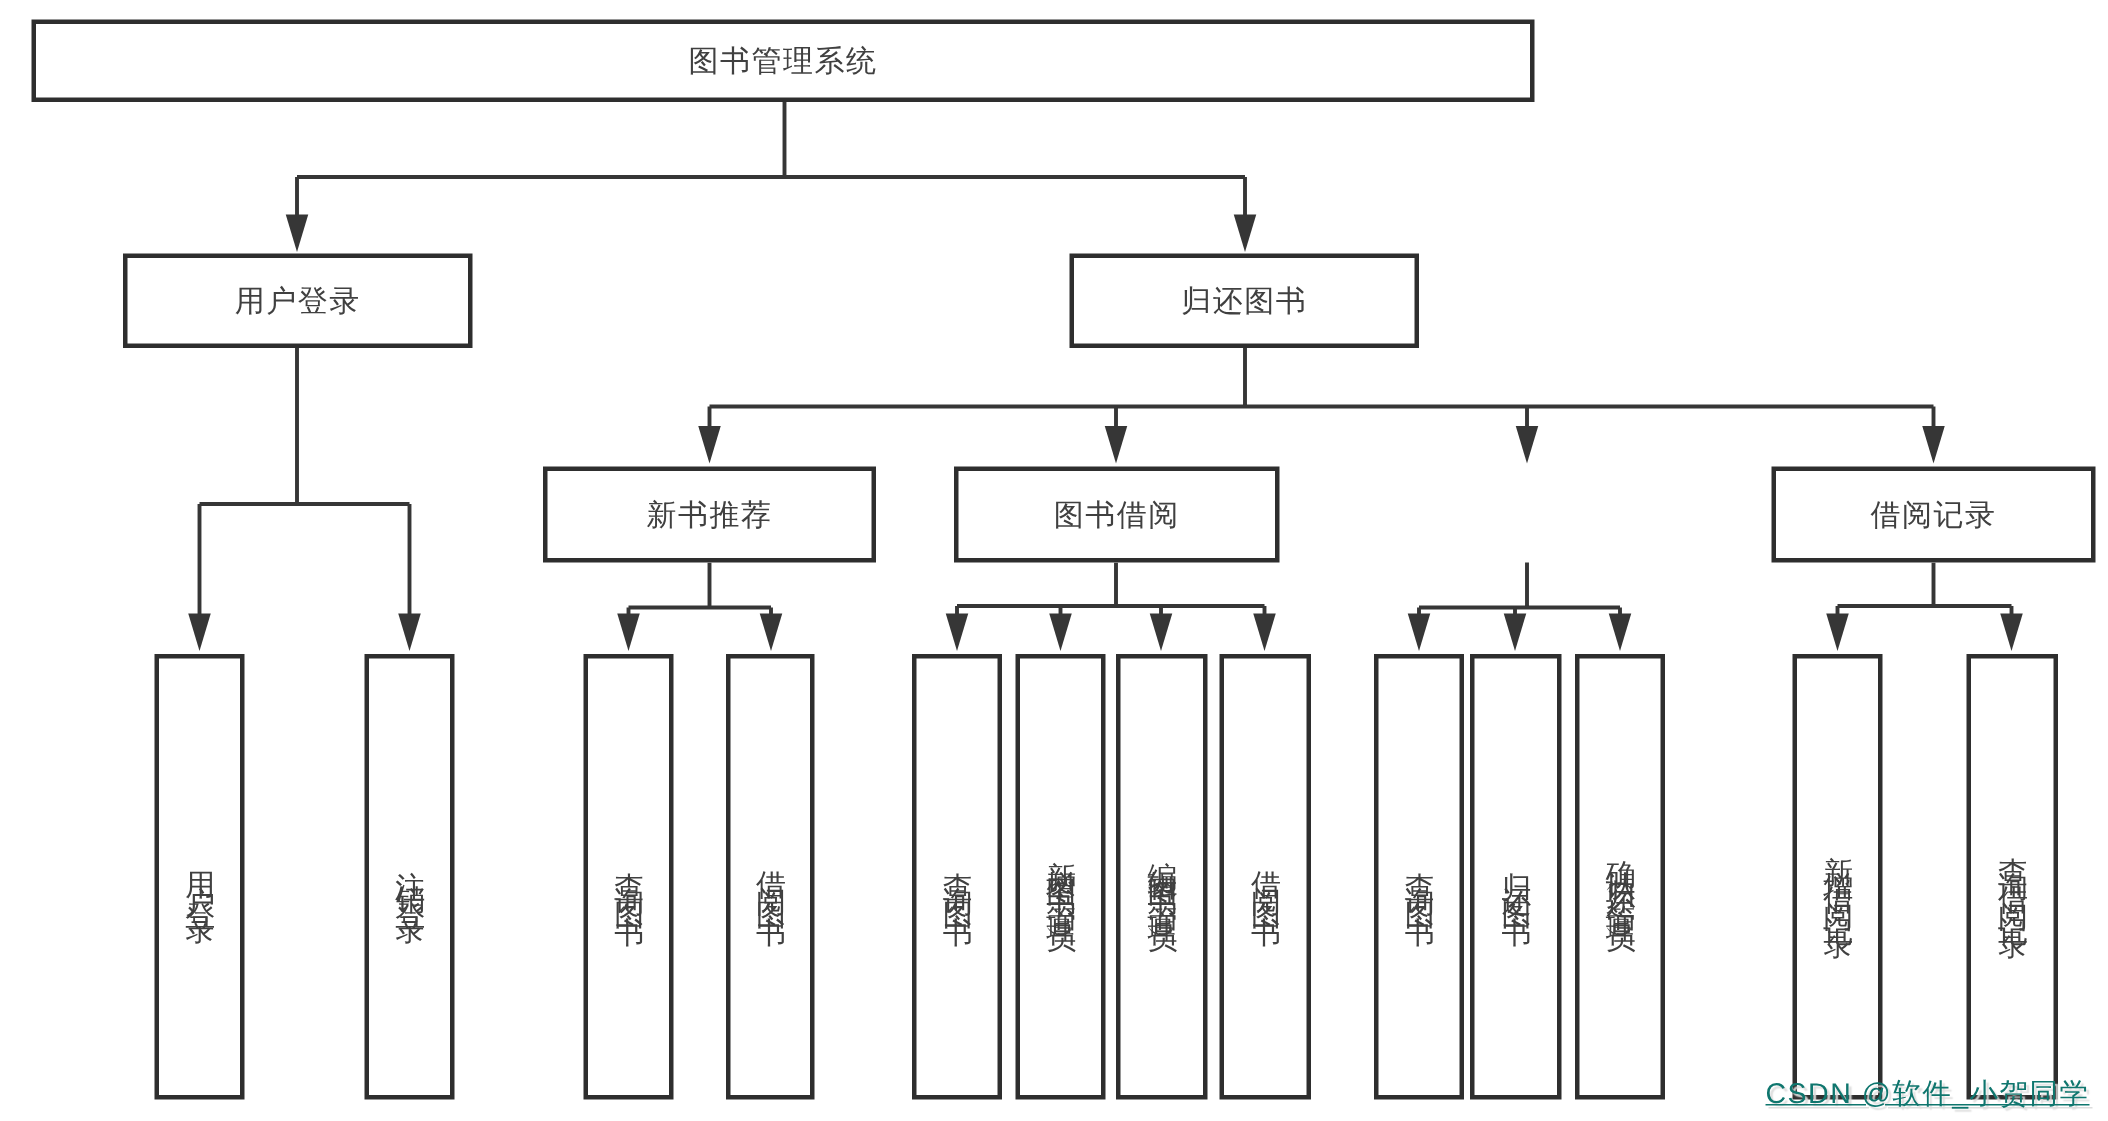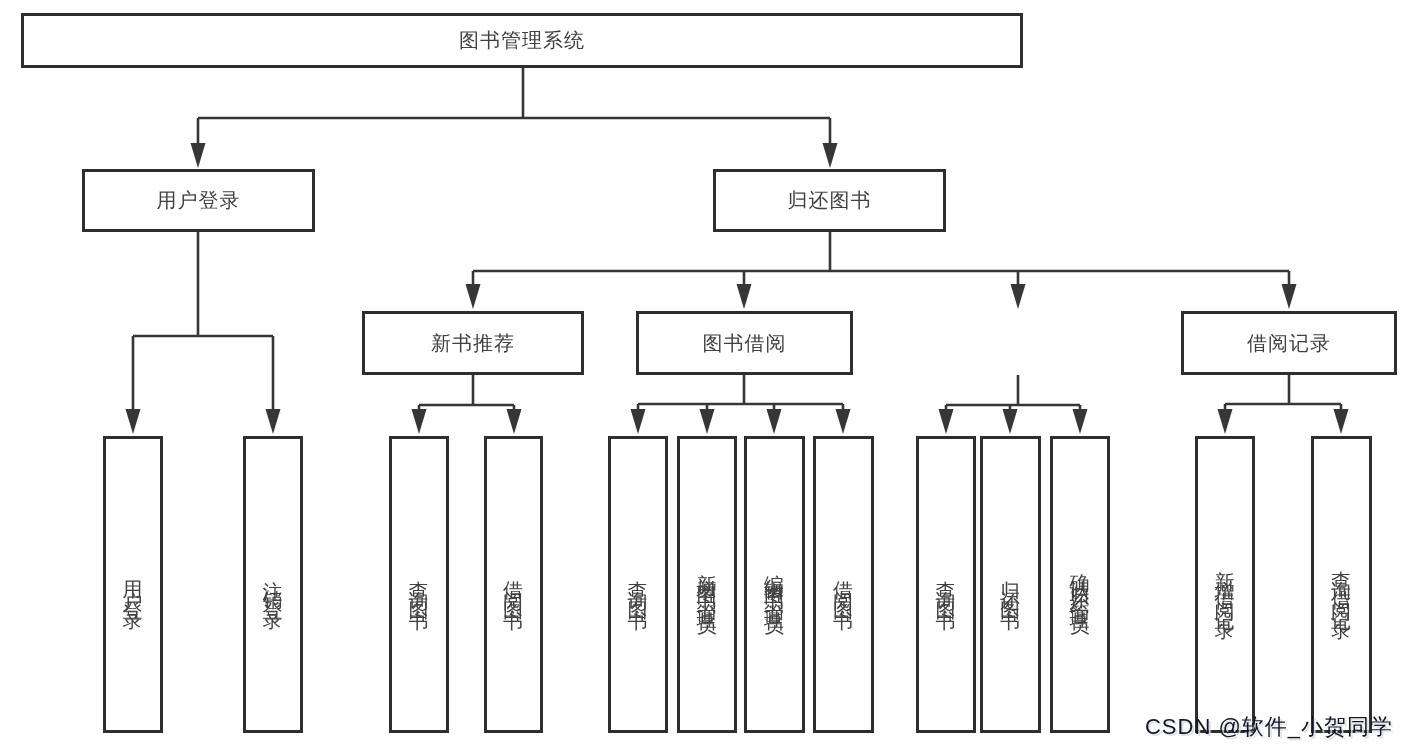--- a/index.html
+++ b/index.html
@@ -29,25 +29,26 @@
     writing-mode:vertical-rl;
     text-orientation:upright;
     font-size:20px;
     letter-spacing:10px;
     line-height:1;
   }
   .watermark{
     position:absolute;
     right:12px;bottom:5px;
     z-index:3;
-    font-size:22px;
-    color:#0f172a;
+    font-size:19px;
+    color:#0f766e;
     text-shadow:2px 2px 1px #dddddd;
     letter-spacing:1px;
     white-space:nowrap;
+    text-decoration:underline;
   }
 </style>
 </head>
 <body>
 
 <div class="canvas">
 
   <svg class="wires" width="1405" height="747" viewBox="0 0 1405 747">
     <g stroke="#363636" stroke-width="2.6" fill="none">
 

